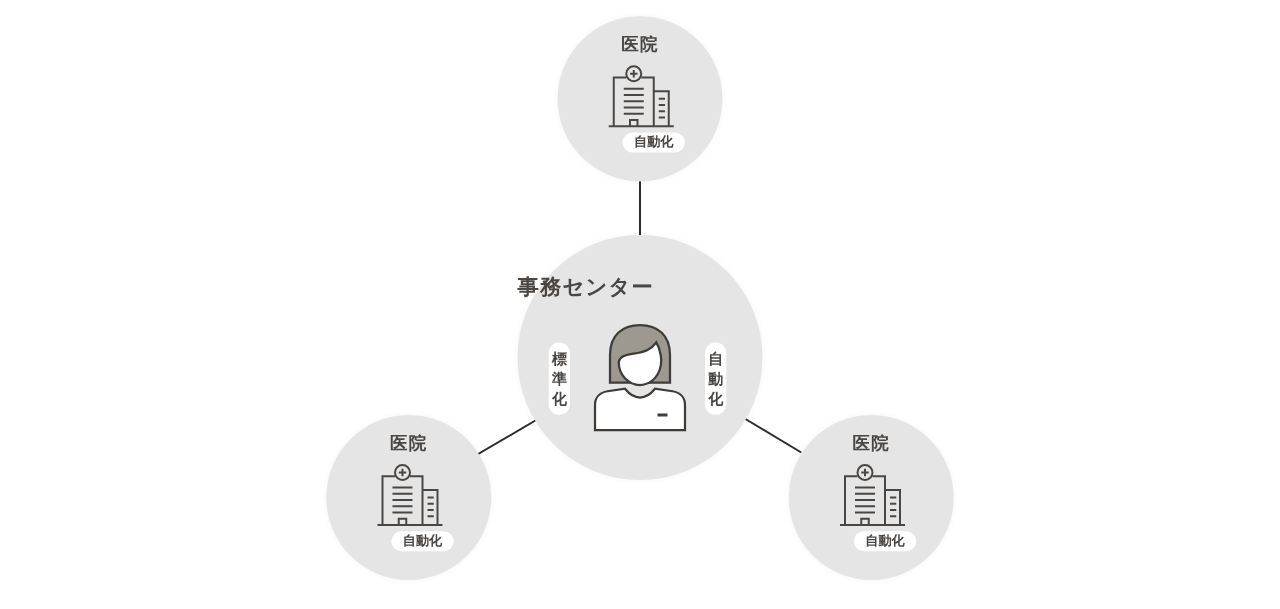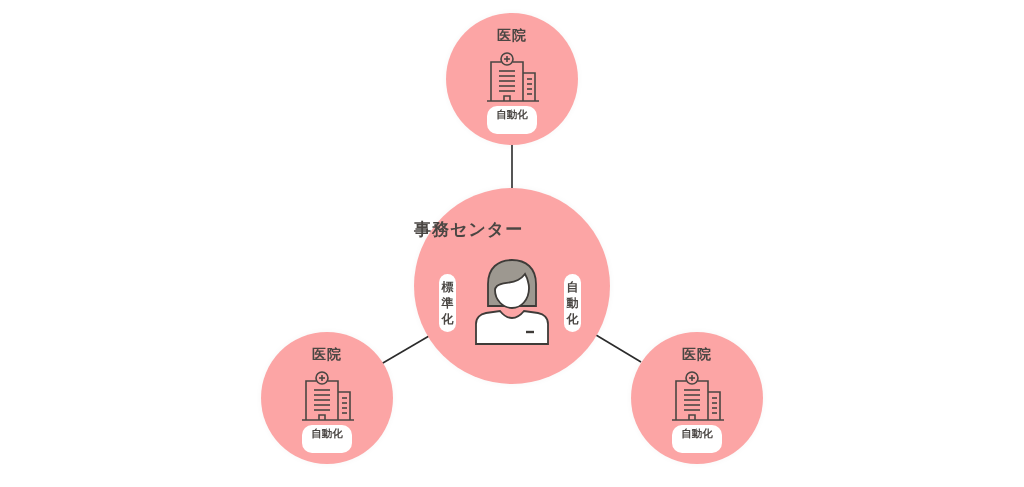--- a/index.html
+++ b/index.html
@@ -2,34 +2,34 @@
 <html><head>
 <meta charset="utf-8">
 <style>
   html, body { margin:0; padding:0; }
   body {
     width:1024px; height:487px; background:#ffffff; position:relative; overflow:hidden;
     font-family: "DejaVu Sans", "Liberation Sans", sans-serif;
   }
   .lines { position:absolute; left:0; top:0; width:1024px; height:487px; }
   .circle {
-    position:absolute; border-radius:50%; background:#fca5a5;
+    position:absolute; border-radius:50%; background:#e5e5e5;
     box-shadow: 0 0 6px rgba(0,0,0,0.04);
   }
   .hosp { width:132px; height:132px; }
   .hosp .title {
     position:absolute; left:0; right:0; top:14px; text-align:center;
     font-size:14px; font-weight:bold; color:#4a4643; letter-spacing:1px;
   }
   .hosp .icon { position:absolute; left:39px; top:38px; width:56px; height:56px; }
   .pill {
     position:absolute; background:#ffffff; color:#4a4643; font-weight:bold;
     border-radius:10px; font-size:10.5px; line-height:14px; text-align:center;
   }
-  .hosp .pill { left:41px; top:93px; width:50px; height:28px; line-height:16px;text-align:center; }
+  .hosp .pill { left:52px; top:93px; width:50px; height:16px; line-height:16px;text-align:center; }
   .center { width:196px; height:196px; left:414px; top:188px; }
   .center .title {
     position:absolute; left:0; right:0; top:30px; text-align:left;
     font-size:17px; font-weight:bold; color:#4a4643; letter-spacing:1px;
   }
   .center .person { position:absolute; left:56px; top:68px; width:84px; height:92px; }
   .vpill {
     position:absolute; width:17px; background:#ffffff; border-radius:9px;
     font-size:12px; font-weight:bold; color:#4a4643; text-align:center;
     line-height:16px; padding:5px 0;

